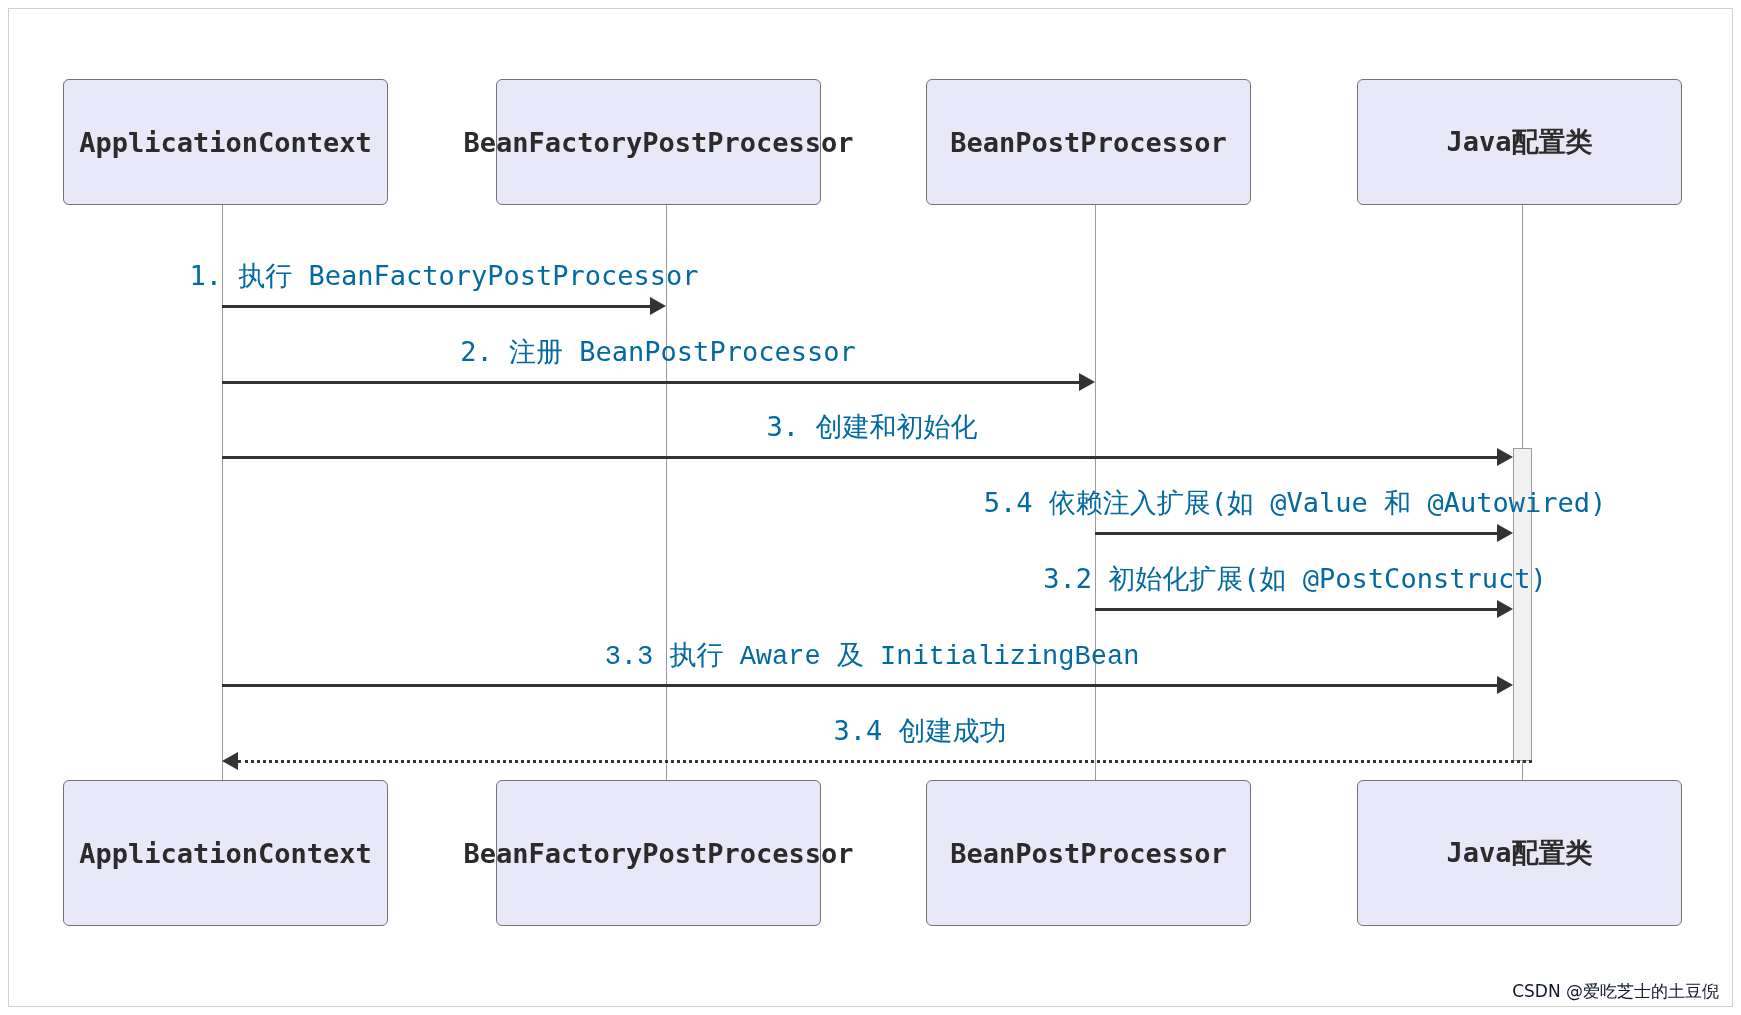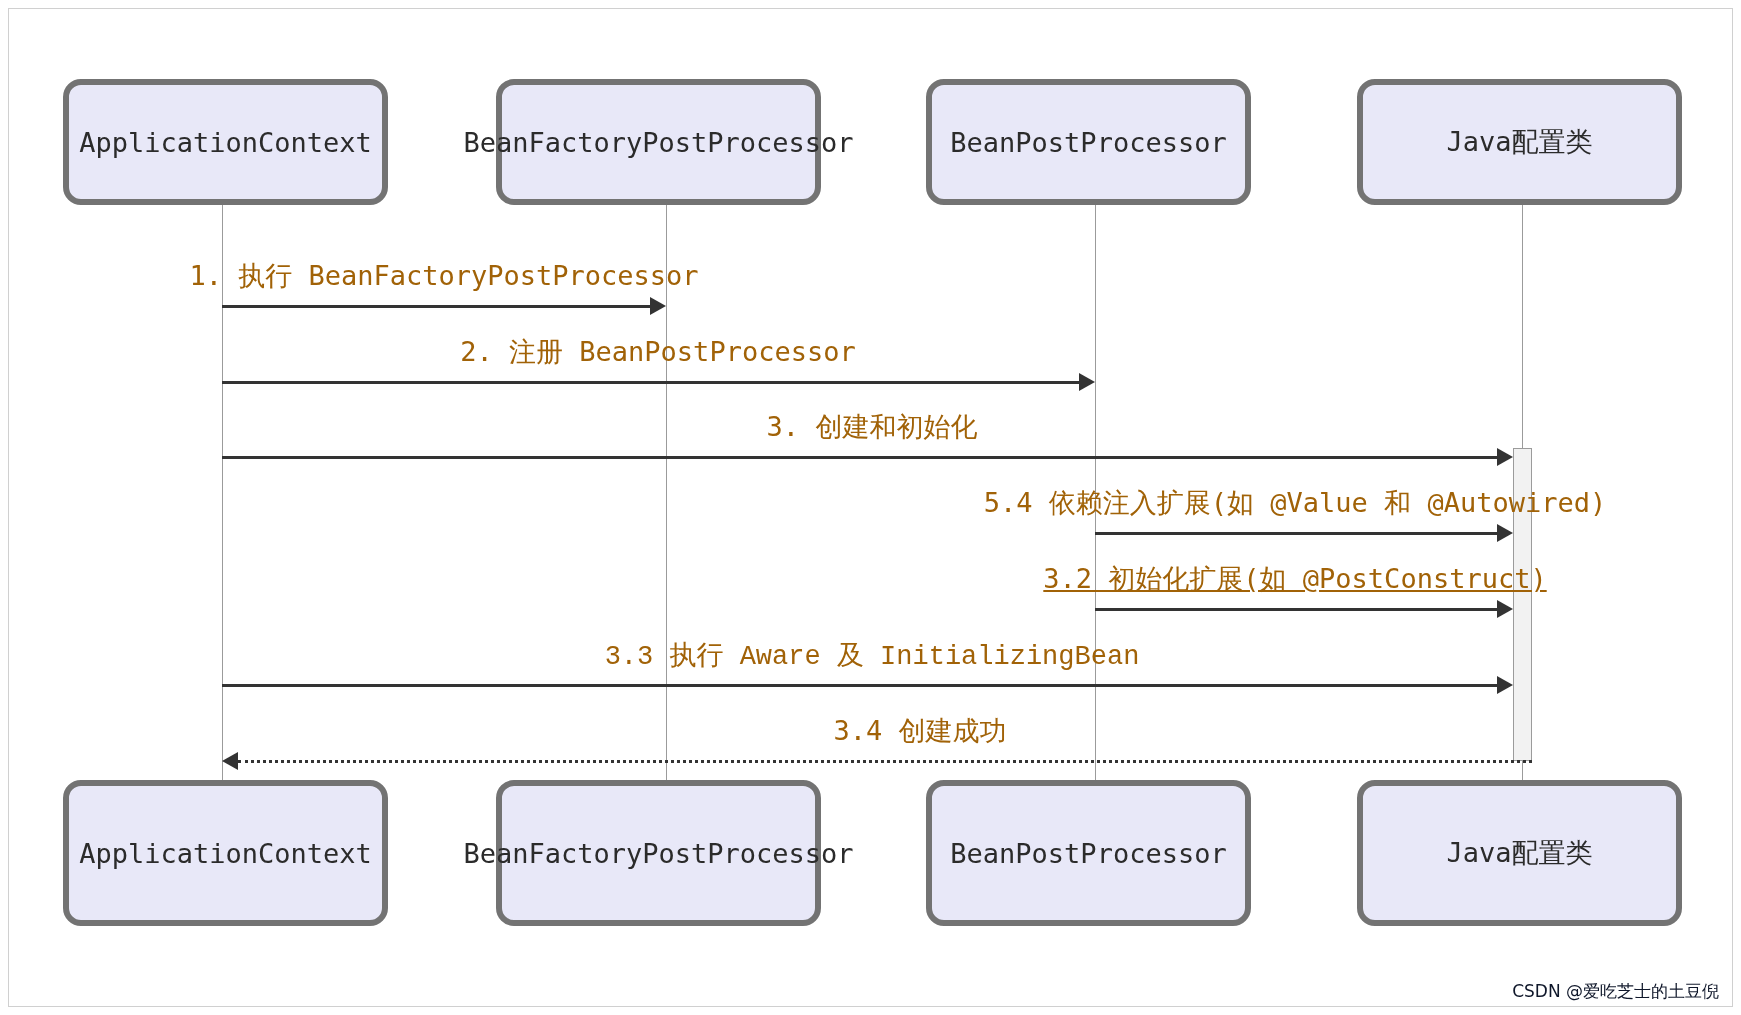--- a/index.html
+++ b/index.html
@@ -26,26 +26,27 @@
     height: 999px;
     border: 1px solid #d0d0d0;
     box-sizing: border-box;
     pointer-events: none;
   }
 
   
   .participant {
     position: absolute;
     background: #e8e8f8;
-    border: 6px solid #737373;
-    border-radius: 18px;
+    border: 1px solid #737373;
+    border-radius: 6px;
     box-sizing: border-box;
     display: flex;
     align-items: center;
     justify-content: center;
+    font-weight: bold;
   }
   .participant .plabel {
     position: absolute;
     left: 50%;
     top: 50%;
     transform: translate(-50%, -50%);
     white-space: nowrap;
     font-size: 27px;
     color: #2b2b2b;
     font-family: "DejaVu Sans Mono", "Liberation Mono", monospace;
@@ -88,21 +89,21 @@
   }
   .arrow-head.left {
     border-top: 9px solid transparent;
     border-bottom: 9px solid transparent;
     border-right: 16px solid #333333;
   }
   .msg-label {
     position: absolute;
     white-space: nowrap;
     font-size: 27px;
-    color: #a16207;
+    color: #0369a1;
     font-family: "DejaVu Sans Mono", "Liberation Mono", monospace;
     transform: translateX(-50%);
   }
 
   
   .watermark {
     position: absolute;
     right: 22px;
     bottom: 12px;
     font-size: 17px;
@@ -150,21 +151,21 @@
   <div class="arrow-head right" style="left:1079px; top:373px;"></div>
 
   <div class="msg-label" style="left:872px; top:409px;">3. 创建和初始化</div>
   <div class="msg-line" style="left:222px; top:456px; width:1275px;"></div>
   <div class="arrow-head right" style="left:1497px; top:448px;"></div>
 
   <div class="msg-label" style="left:1295px; top:485px;">5.4 依赖注入扩展(如 @Value 和 @Autowired)</div>
   <div class="msg-line" style="left:1095px; top:532px; width:402px;"></div>
   <div class="arrow-head right" style="left:1497px; top:524px;"></div>
 
-  <div class="msg-label" style="left:1295px; top:561px;text-decoration:underline;">3.2 初始化扩展(如 @PostConstruct)</div>
+  <div class="msg-label" style="left:1295px; top:561px;">3.2 初始化扩展(如 @PostConstruct)</div>
   <div class="msg-line" style="left:1095px; top:608px; width:402px;"></div>
   <div class="arrow-head right" style="left:1497px; top:600px;"></div>
 
   <div class="msg-label" style="left:872px; top:637px;font-family:Liberation Mono, monospace;">3.3 执行 Aware 及 InitializingBean</div>
   <div class="msg-line" style="left:222px; top:684px; width:1275px;"></div>
   <div class="arrow-head right" style="left:1497px; top:676px;"></div>
 
   <div class="msg-label" style="left:920px; top:713px;">3.4 创建成功</div>
   <div class="msg-line dotted" style="left:238px; top:760px; width:1294px;"></div>
   <div class="arrow-head left" style="left:222px; top:752px;"></div>

